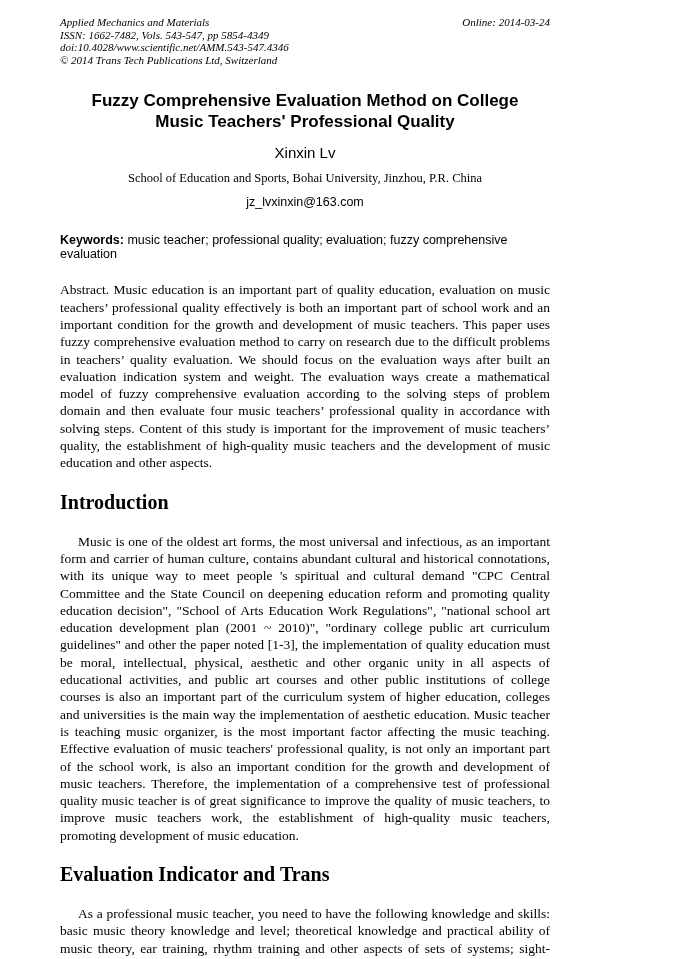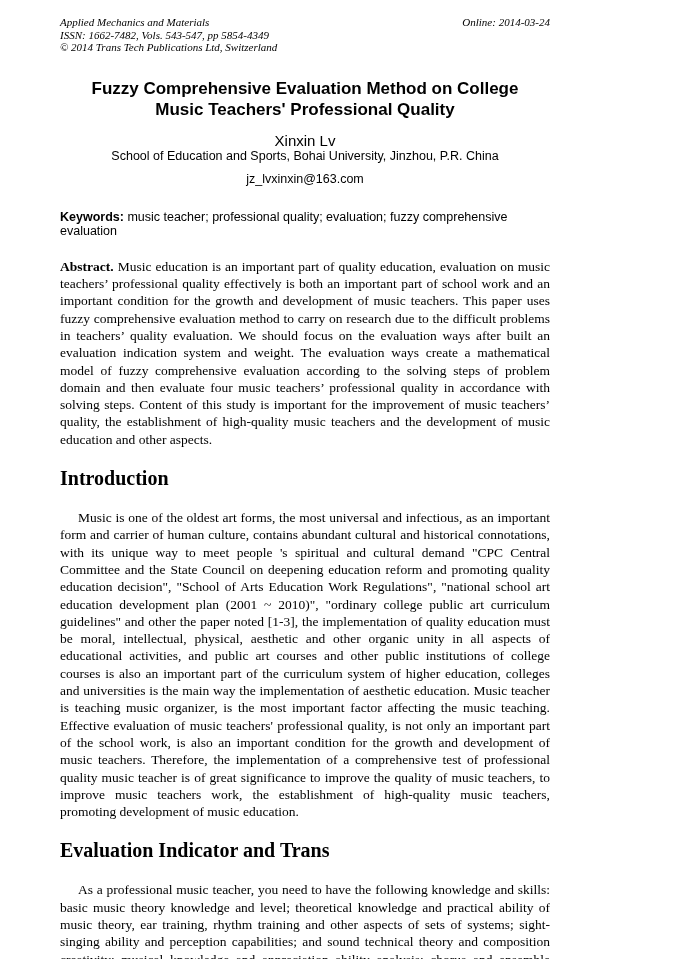--- a/index.html
+++ b/index.html
@@ -39,43 +39,44 @@
     line-height: 21px;
     color: #000000;
     padding: 0 8px;
   }
   .author {
     font-family: "Liberation Sans", sans-serif;
     font-size: 15px;
     margin-top: 12px;
   }
   .affiliation {
-    font-family: Liberation Sans, sans-serif;
+    font-family: Liberation Serif, serif;
     font-size: 12.5px;
+    margin-top: 10px;
   }
   .email {
     font-family: "Liberation Sans", sans-serif;
     font-size: 12.5px;
     margin-top: 9px;
   }
   
   .keywords {
     font-family: "Liberation Sans", sans-serif;
     font-size: 12.5px;
     margin-top: 24px;
   }
   .keywords .kw-label { font-weight: bold; }
   
   .abstract {
     margin-top: 20px;
     font-size: 13.5px;
     line-height: 17.3px;
     text-align: justify;
   }
-  .abstract .abs-label { font-weight: bold; }
+  .abstract .abs-label { font-weight: normal; }
   .section-heading {
     font-weight: bold;
     font-size: 20px;
     margin-top: 19px;
   }
   .body-para {
     margin-top: 19px;
     font-size: 13.5px;
     line-height: 17.3px;
     text-align: justify;
@@ -84,20 +85,21 @@
 </style>
 </head>
 <body>
 
 <div class="page">
 
   <div class="pub-header">
     <div class="pub-left">
       <div>Applied Mechanics and Materials</div>
       <div>ISSN: 1662-7482, Vols. 543-547, pp 5854-4349</div>
+      <div>doi:10.4028/www.scientific.net/AMM.543-547.4346</div>
       <div>© 2014 Trans Tech Publications Ltd, Switzerland</div>
     </div>
     <div class="pub-right">Online: 2014-03-24</div>
   </div>
 
   <div class="title-block">
     <div class="paper-title">Fuzzy Comprehensive Evaluation Method on College Music Teachers' Professional Quality</div>
     <div class="author">Xinxin Lv</div>
     <div class="affiliation">School of Education and Sports, Bohai University, Jinzhou, P.R. China</div>
     <div class="email">jz_lvxinxin@163.com</div>

